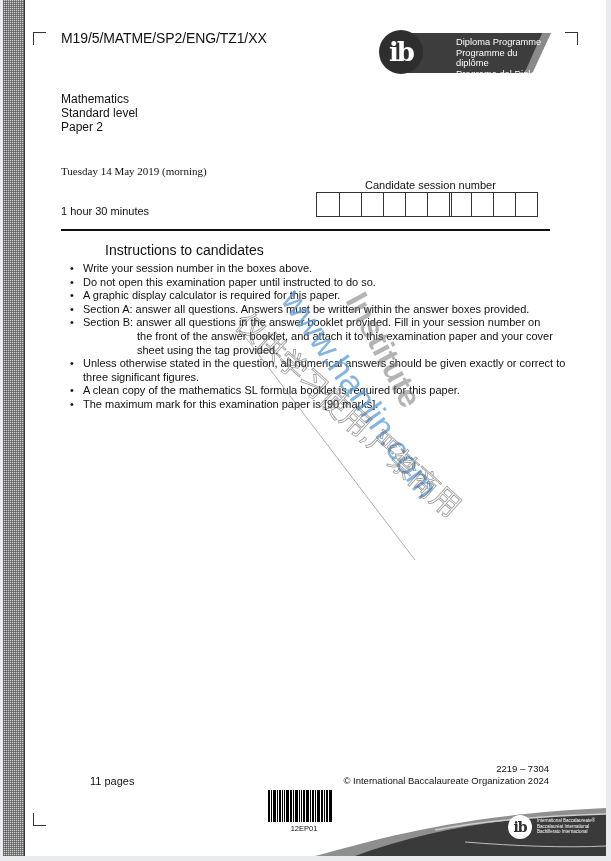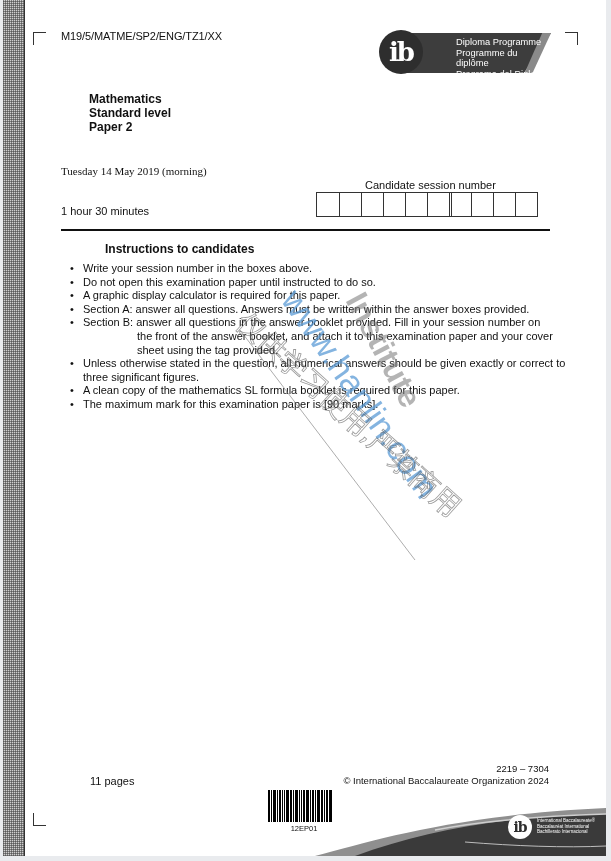--- a/index.html
+++ b/index.html
@@ -19,52 +19,52 @@
   }
   .page {
     position:absolute; left:25px; top:0; width:581px; height:856px;
     background:#fff;
   }
   .corner { position:absolute; width:12px; height:12px; border-color:#333; border-style:solid; border-width:0; }
   .c-tl { left:8px; top:32px; border-left-width:1px; border-top-width:1px; }
   .c-tr { left:540px; top:32px; border-right-width:1px; border-top-width:1px; }
   .c-bl { left:8px; top:813px; border-left-width:1px; border-bottom-width:1px; }
 
-  .code { position:absolute; left:36px; top:30px; font-size:11px; letter-spacing:-0.1px; }
+  .code { position:absolute; left:36px; top:30px; font-size:14px; letter-spacing:-0.1px; }
 
   .logo-top { position:absolute; left:354px; top:30px; width:172px; height:44px; }
   .logo-top .banner {
     position:absolute; left:22px; top:3px; width:150px; height:40px;
     background:#3d3d3d;
     clip-path:polygon(0 0, 100% 0, 82% 100%, 0 100%);
   }
   .logo-top .banner2 {
     position:absolute; left:128px; top:3px; width:44px; height:40px; background:#8a8a8a;
     clip-path:polygon(100% 0, 58% 100%, 40% 100%, 80% 0);
   }
   .logo-top .circle {
     position:absolute; left:0; top:0; width:44px; height:44px; border-radius:50%;
     background:#2e2e2e; color:#fff; font-family:"DejaVu Serif", serif; font-weight:bold;
     font-size:26px; line-height:44px; text-align:center; letter-spacing:-2px;
   }
   .logo-top .lines {
     position:absolute; left:53px; top:7px; color:#fff; font-size:9.3px; line-height:10.5px;margin-left:24px;
   }
 
-  .title { position:absolute; left:36px; top:92px; font-weight:bold; font-size:12px; line-height:14px;margin-left:28px; }
+  .title { position:absolute; left:36px; top:92px; font-weight:normal; font-size:12px; line-height:14px; }
   .date { position:absolute; left:36px; top:165px; font-size:11px;font-family:Liberation Serif, serif; }
   .duration { position:absolute; left:36px; top:205px; font-size:11px; }
   .csn-label { position:absolute; left:340px; top:179px; font-size:11px;text-align:center; }
   .boxes { position:absolute; left:291px; top:192px; display:flex; height:23px; border:1px solid #333; }
   .boxes .b { width:22px; height:23px; border-left:1px solid #333; box-sizing:border-box; }
   .boxes .b:first-child { border-left:none; }
   .boxes .b.div { border-left:3px double #333; }
   .rule { position:absolute; left:36px; top:229px; width:489px; height:2px; background:#111; }
 
-  .instr-h { position:absolute; left:36px; top:242px; font-weight:bold; font-size:12px;padding-left:44px; }
+  .instr-h { position:absolute; left:36px; top:242px; font-weight:normal; font-size:14px;padding-left:44px; }
   .instr { position:absolute; left:43px; top:262px; width:500px; font-size:11px; line-height:13.6px; margin:0; padding:0; list-style:none; }
   .instr li { position:relative; padding-left:15px; }
   .instr li::before { content:"•"; position:absolute; left:2px; top:0; }
   .instr li .hang { display:block; padding-left:54px; }
   .instr b { font-weight:normal; }
 
   .watermark { position:absolute; left:0; top:0; pointer-events:none; }
 
   .pages { position:absolute; left:65px; top:775px; font-size:11px; }
   .ref { position:absolute; left:300px; top:763px; width:224px; text-align:right; font-size:9.5px; line-height:12px; }

